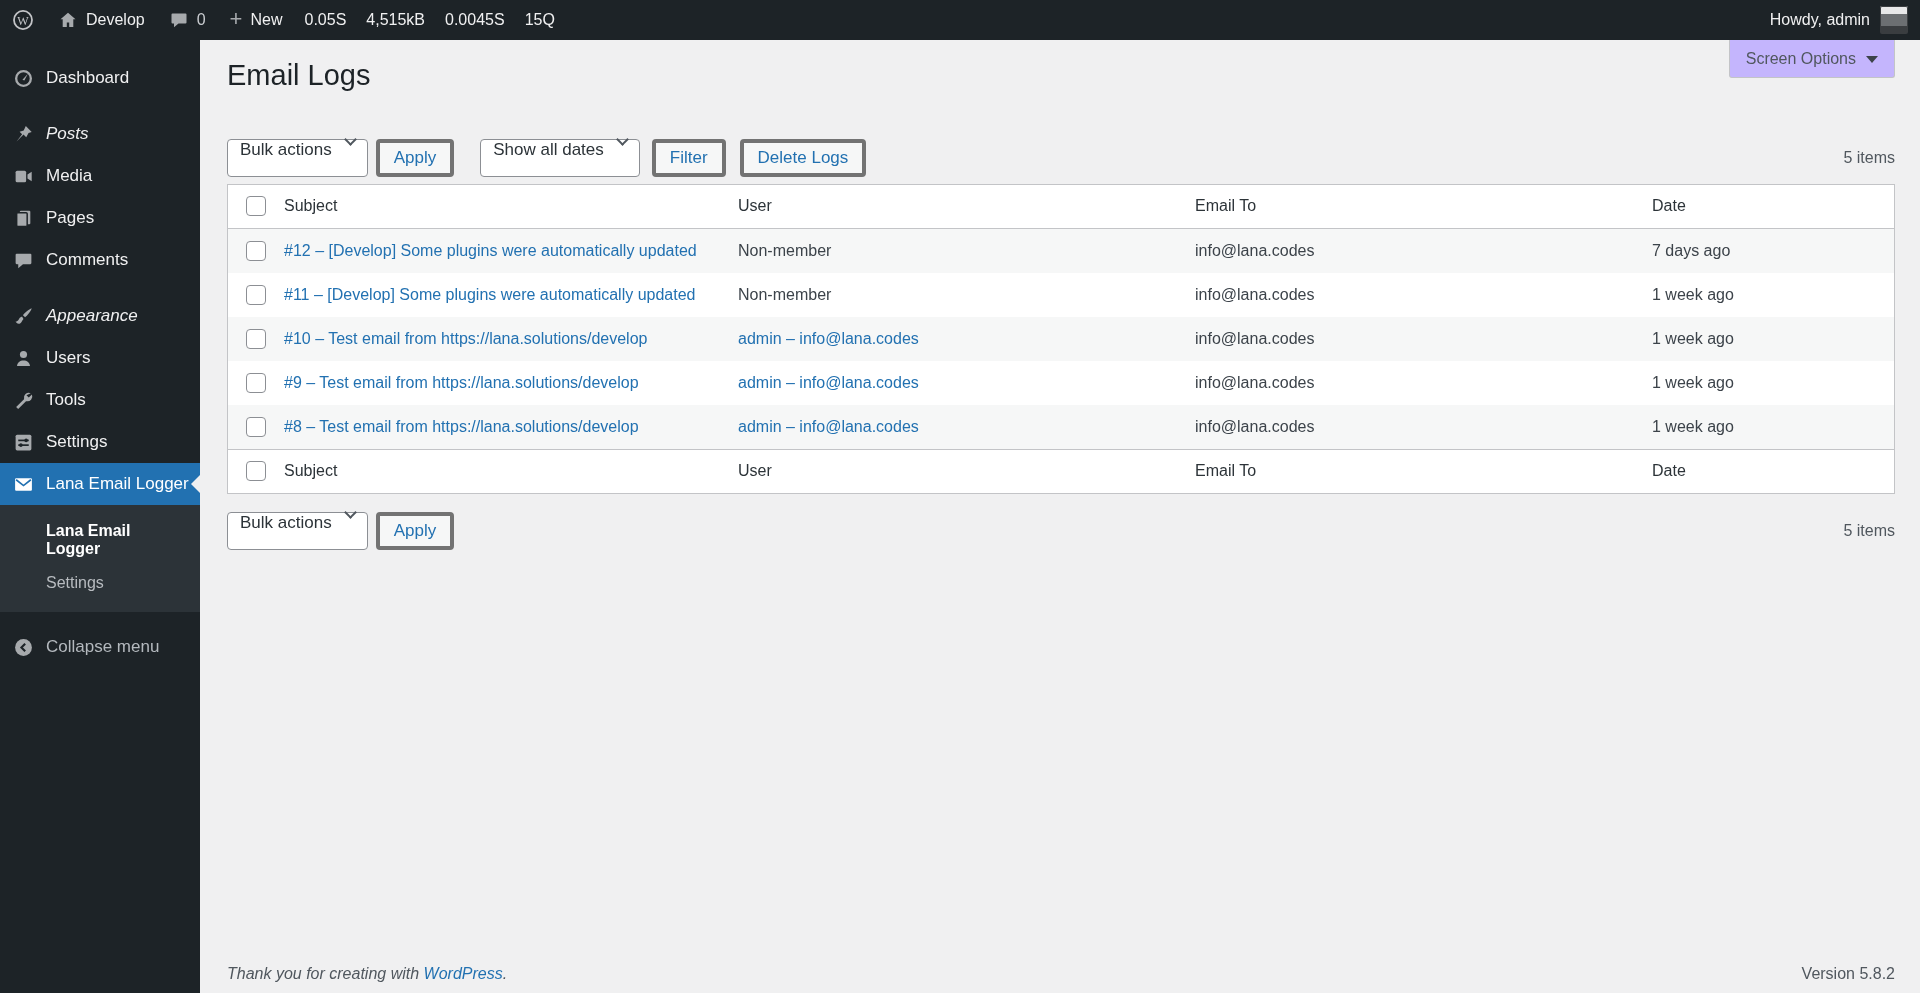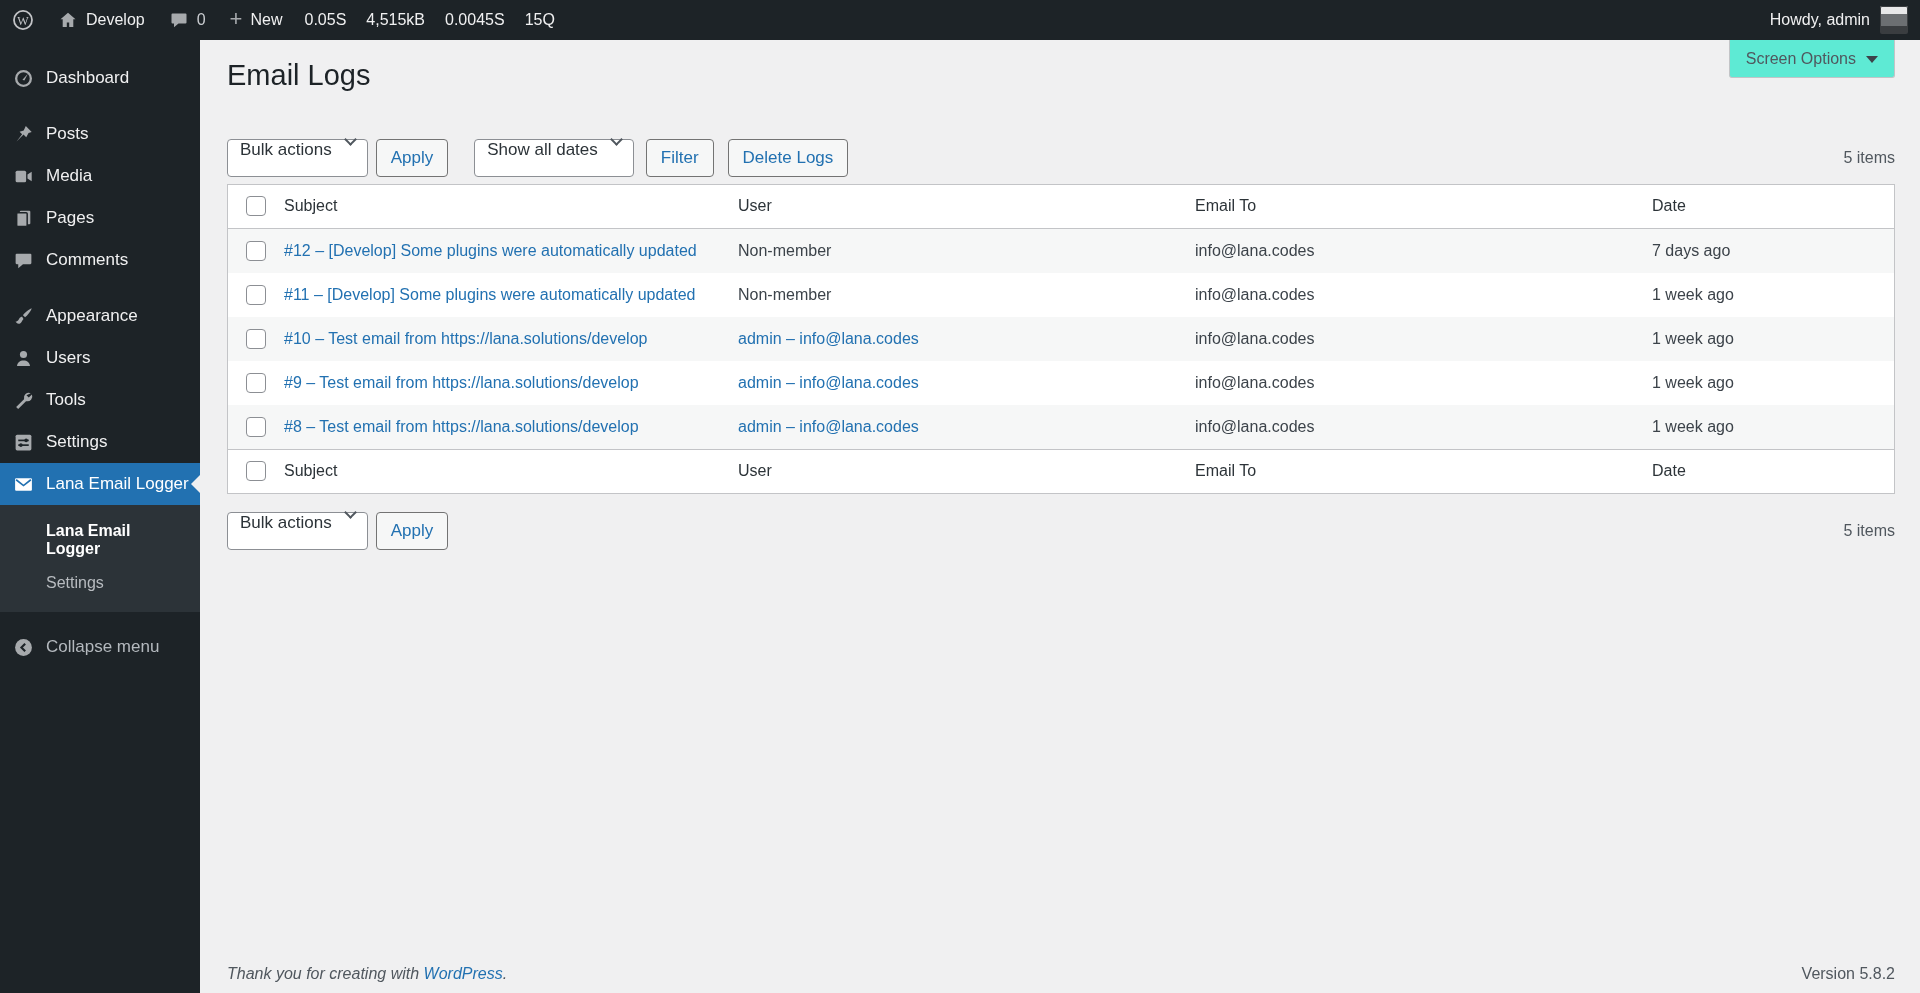--- a/index.html
+++ b/index.html
@@ -21,58 +21,58 @@
     box-shadow:inset 0 0 0 1px #3a3d40; }
   .ab-icon { display:flex; align-items:center; }
   .plus-glyph { font-size:22px; line-height:1; color:#a7aaad; font-weight:400; margin-top:-2px; }
 
   
   .sidebar { position:absolute; top:40px; left:0; width:200px; height:953px;
     background:#1d2327; color:#f0f0f1; font-size:17px; }
   .menu-item { position:relative; display:flex; align-items:center; gap:12px;
     height:42px; padding-left:13px; cursor:pointer; }
   .menu-item .label { color:#f0f0f1; }
-  .menu-item.dim-gap-top { margin-top:14px; }
+  .menu-item.dim-gap-top { margin-top:14px;font-style:italic; }
   .menu-item.first { margin-top:17px; height:42px; }
   .menu-item.active { background:#2271b1; }
   .menu-item.active .label { color:#fff; }
   .menu-item.active::after { content:""; position:absolute; right:0; top:50%;
     margin-top:-9px; border:9px solid transparent; border-right-color:#f0f0f1; }
   .micon { width:21px; height:21px; flex:0 0 21px; display:flex; align-items:center; justify-content:center; }
 
   .submenu { background:#2c3338; padding:9px 0 12px; }
   .submenu .sm-item { padding:8px 12px 8px 46px; font-size:16px; cursor:pointer; color:#b8bcc0; }
   .submenu .sm-item.current { color:#fff; font-weight:bold; }
 
   .collapse-row { display:flex; align-items:center; gap:12px; padding-left:13px;
     margin-top:14px; height:42px; cursor:pointer; color:#b4b9be; }
 
   
   .content { position:absolute; top:40px; left:200px; width:1720px; height:953px;
     padding:0 25px 0 27px; }
   .screen-options { position:absolute; top:0; right:25px; height:38px;
-    background:#5eead4; border:1px solid #c3c4c7; border-top:none; border-radius:0 0 3px 3px;
+    background:#c4b5fd; border:1px solid #c3c4c7; border-top:none; border-radius:0 0 3px 3px;
     display:flex; align-items:center; gap:10px; padding:0 16px; color:#50575e;
     font-size:16px; cursor:pointer; }
   .so-arrow { width:0; height:0; border-left:6px solid transparent;
     border-right:6px solid transparent; border-top:7px solid #3c434a; margin-top:2px; }
 
   h1.page-title { margin-top:17px; font-size:29px; font-weight:400; color:#1d2327; line-height:1.3; }
 
   .toolbar { display:flex; align-items:center; margin-top:44px; height:38px; }
   .toolbar.bottom { margin-top:18px; }
   .toolbar .spacer { flex:1; }
   .items-count { color:#50575e; font-size:16px; }
 
   .fake-select { display:flex; gap:14px; height:38px;
     background:#fff; border:1px solid #8c8f94; border-radius:4px; padding:0 12px;
     color:#2c3338; font-size:17px; cursor:pointer; }
   .chevron { width:9px; height:9px; border-right:2px solid #50575e; border-bottom:2px solid #50575e;
     transform:rotate(45deg); margin-top:-5px; }
-  .btn { height:38px; background:#f6f7f7; border:1px solid #737373; border-radius:4px;
+  .btn { height:38px; background:#f6f7f7; border:4px solid #737373; border-radius:4px;
     color:#2271b1; font-size:17px; padding:0 14px; display:flex; align-items:center;
     cursor:pointer; font-family:"Liberation Sans", sans-serif; }
   .gap8 { width:8px; } .gap26 { width:26px; } .gap12 { width:12px; } .gap14 { width:14px; }
 
   
   .log-table { margin-top:7px; width:1668px; background:#fff; border:1px solid #c3c4c7; }
   .t-row { display:grid; grid-template-columns:56px 454px 457px 457px auto; align-items:center; height:44px; font-size:16px; }
   .t-row.head { height:44px; border-bottom:1px solid #c3c4c7; color:#2c3338; }
   .t-row.foot { height:44px; border-top:1px solid #c3c4c7; color:#2c3338; }
   .t-row.stripe { background:#f6f7f7; }

